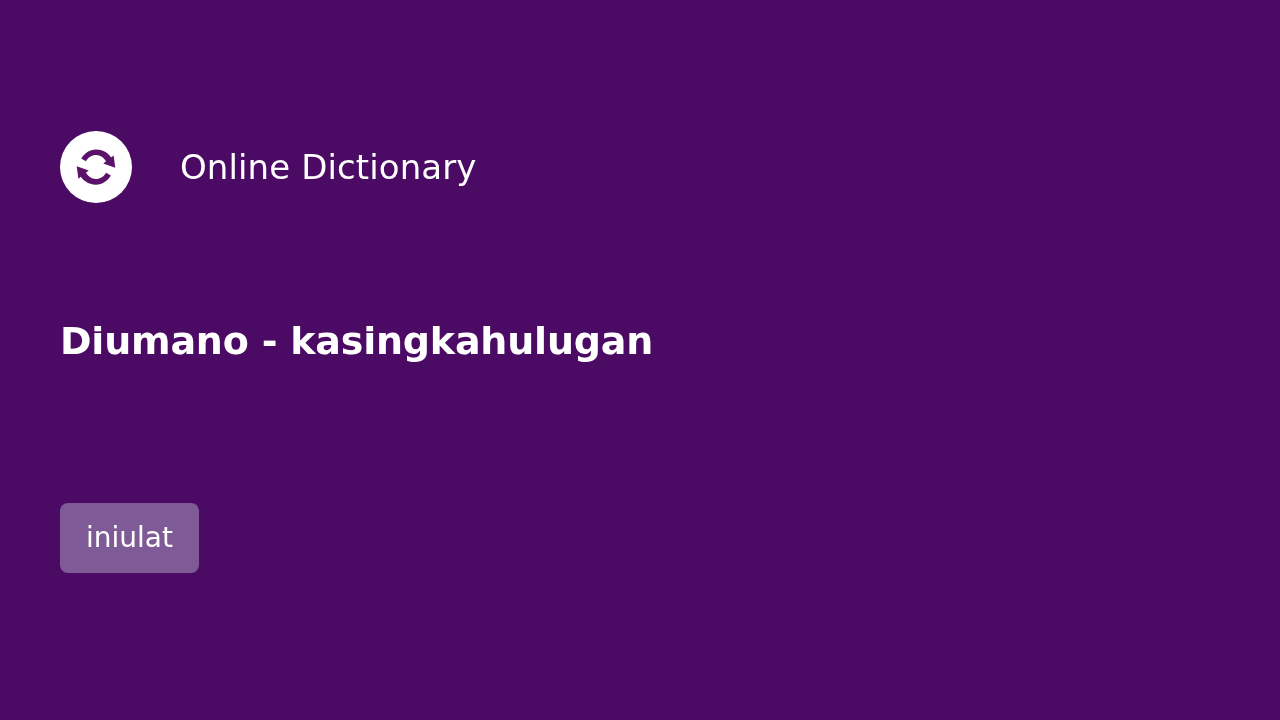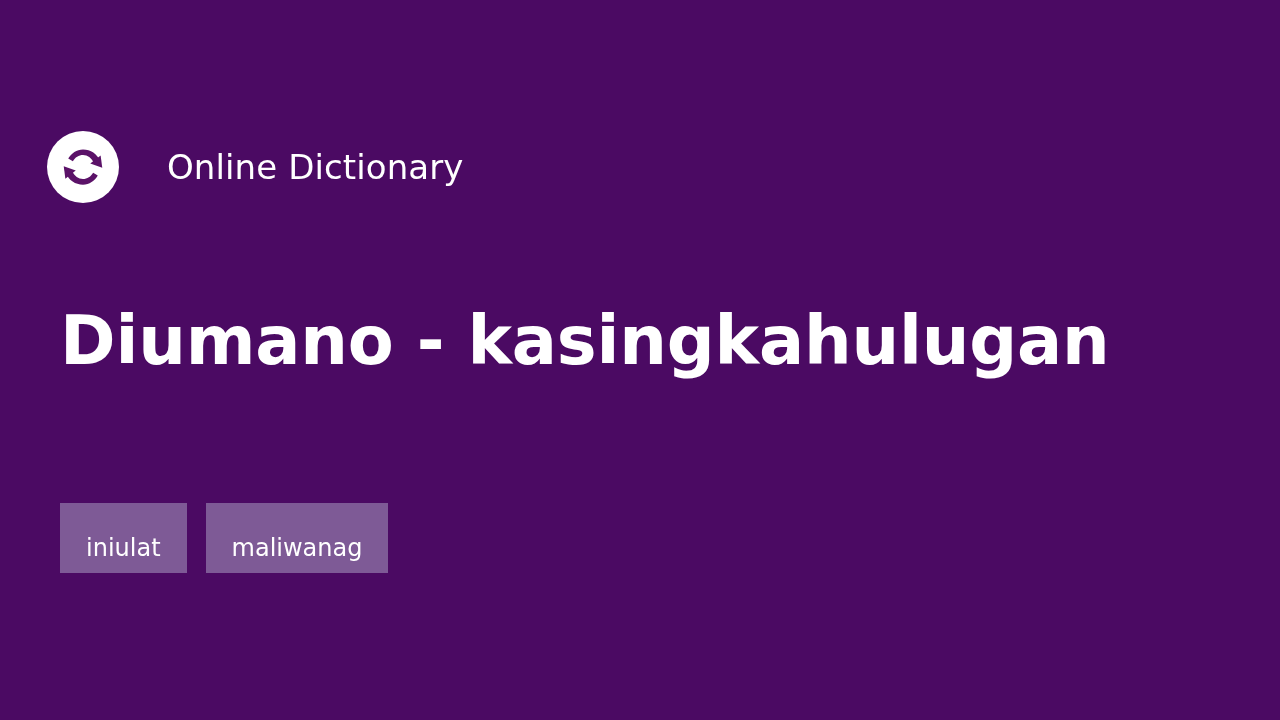--- a/index.html
+++ b/index.html
@@ -19,21 +19,21 @@
   .page {
     position: relative;
     width: 1280px;
     height: 720px;
     background: #4b0a63;
   }
 
   
   .brand {
     position: absolute;
-    left: 47px;
+    left: 60px;
     top: 131px;
     display: flex;
     align-items: center;
     height: 72px;
   }
 
   .brand-logo {
     width: 72px;
     height: 72px;
     border-radius: 50%;
@@ -60,49 +60,49 @@
     white-space: nowrap;
   }
 
   
   .headline {
     position: absolute;
     left: 60px;
     top: 308px;
     margin: 0;
     color: #ffffff;
-    font-size: 67px;
+    font-size: 38px;
     font-weight: 700;
     line-height: 66px;
     letter-spacing: -0.2px;
     white-space: nowrap;
   }
 
   
   .chip-row {
     position: absolute;
     left: 60px;
     top: 503px;
     display: flex;
     align-items: flex-start;
     gap: 19px;
   }
 
   .chip {
     height: 70px;
     box-sizing: border-box;
-    padding: 10px 26px;
+    padding: 0 26px;
     background: #7e5a96;
     color: #ffffff;
-    font-size: 24px;
+    font-size: 28px;
     font-weight: 400;
     line-height: 70px;
     white-space: nowrap;
     border: none;
-    border-radius: 0;
+    border-radius: 8px;
     text-align: center;
     cursor: pointer;
     font-family: inherit;
   }
 </style>
 </head>
 <body>
 
 <div class="page">
 
@@ -117,16 +117,15 @@
         </g>
       </svg>
     </div>
     <div class="brand-name">Online Dictionary</div>
   </div>
 
   <h1 class="headline">Diumano - kasingkahulugan</h1>
 
   <div class="chip-row">
     <button class="chip">iniulat</button>
-    <button class="chip">maliwanag</button>
   </div>
 
 </div>
 
 </body></html>

